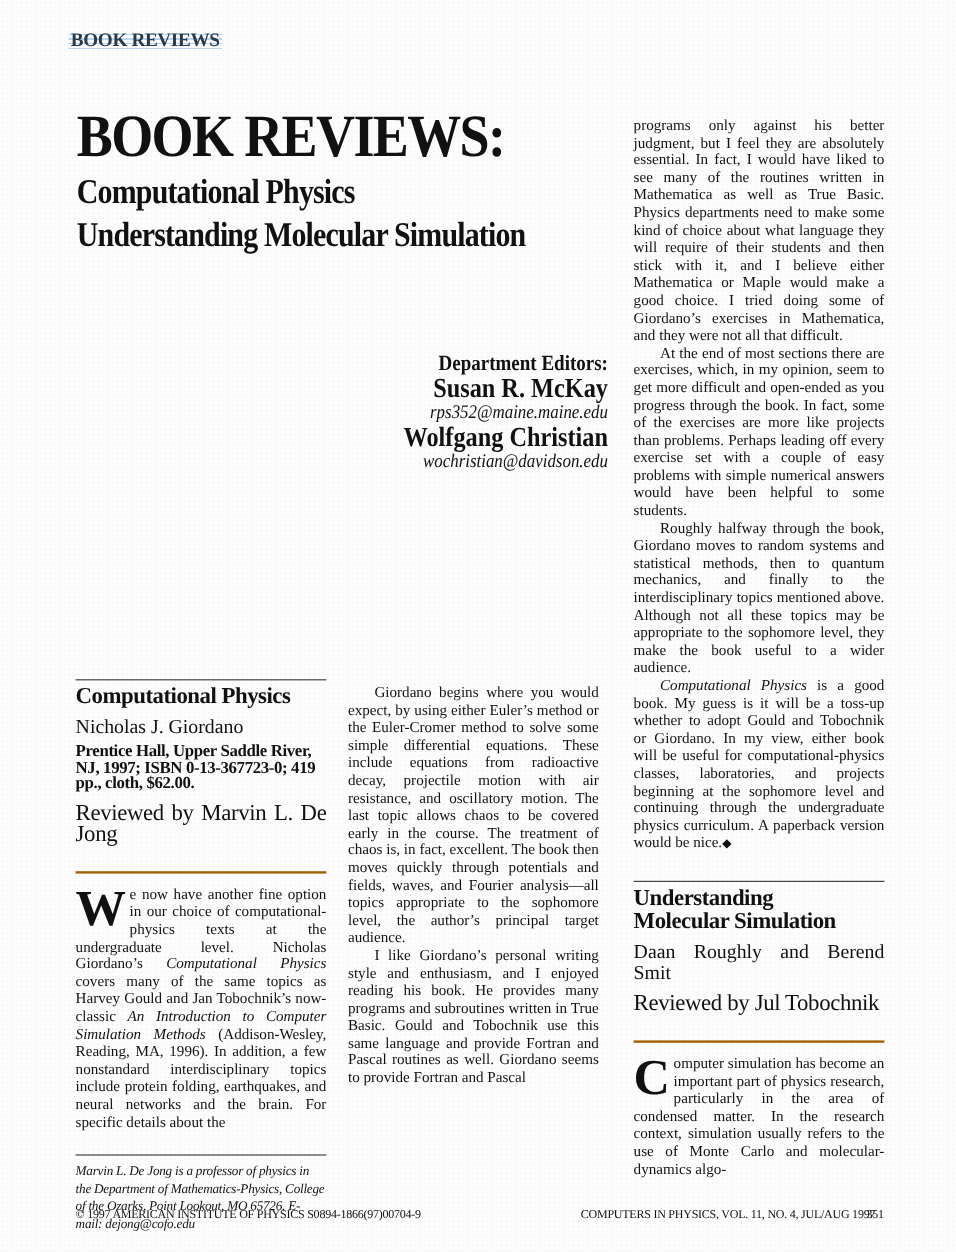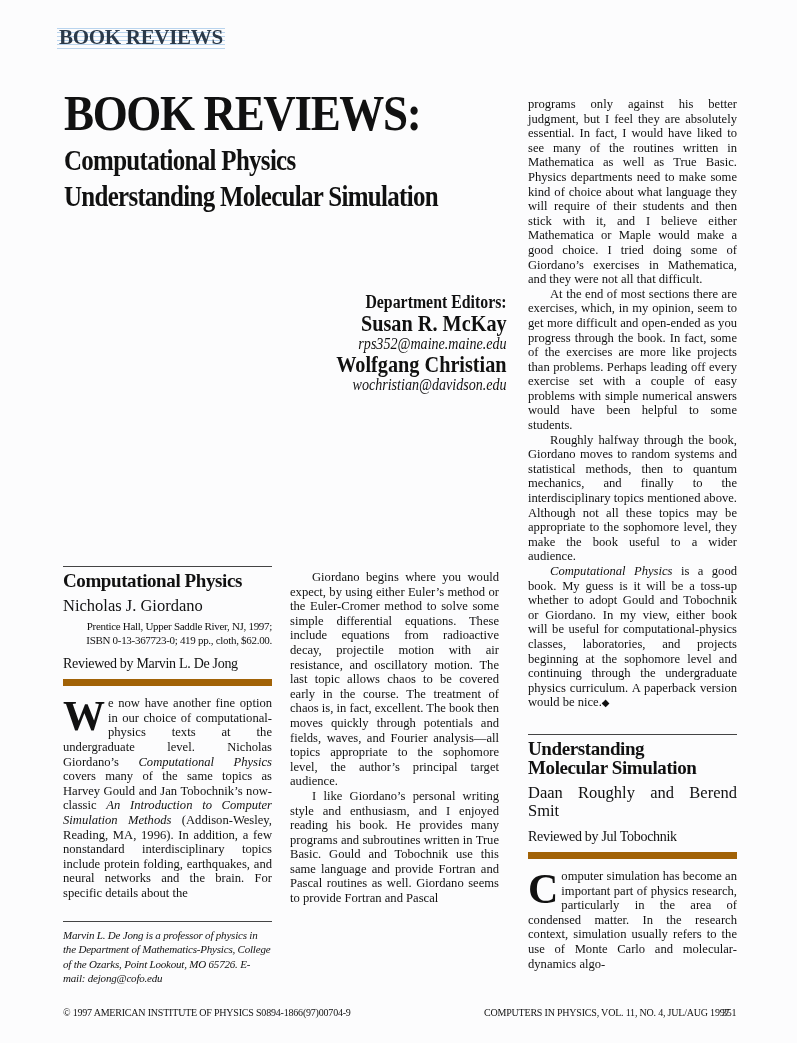--- a/index.html
+++ b/index.html
@@ -6,21 +6,21 @@
   body {
     width: 797px; height: 1043px; position: relative; overflow: hidden;
     background: #fcfcfd;
     background-image: radial-gradient(#e4e4ee 0.6px, transparent 0.7px);
     background-size: 4px 4px;
     font-family: "Liberation Serif", serif;
     color: #111;
   }
   .abs { position: absolute; }
   .running-head {
-    left: 57px; top: 25px; font-size: 21px; font-weight: bold; color: #2b3a4a;
+    left: 57px; top: 25px; font-size: 16px; font-weight: bold; color: #2b3a4a;
     letter-spacing: -0.3px; padding: 0 2px;
     background: repeating-linear-gradient(to bottom, transparent 0 3px, #b9d4ee 3px 4px);
   }
   .main-title {
     left: 64px; top: 88px; font-size: 50px; font-weight: bold; line-height: 1;
     letter-spacing: -1.5px; transform: scaleX(0.9); transform-origin: left;
   }
   .sub-title {
     left: 64px; font-size: 29px; font-weight: bold; line-height: 1;
     letter-spacing: -0.8px; transform: scaleX(0.86); transform-origin: left;
@@ -29,22 +29,22 @@
   .editors div { line-height: 1.05; }
   .ed-label { font-size: 18px; font-weight: bold; transform: scaleX(0.88); transform-origin: right; }
   .ed-name { font-size: 23px; font-weight: bold; transform: scaleX(0.88); transform-origin: right; }
   .ed-mail { font-size: 16px; font-style: italic; transform: scaleX(0.88); transform-origin: right; }
   .col { position: absolute; width: 209px; font-size: 12.6px; line-height: 14.6px; text-align: justify; hyphens: manual; }
   .col p { margin: 0; }
   .col p.ind { text-indent: 22px; }
   .rule { border-top: 1px solid #444; }
   .rev-title { font-size: 19px; font-weight: bold; line-height: 19px; letter-spacing: -0.4px; margin-top: 4px; }
   .rev-author { font-size: 16.5px; margin-top: 7px; line-height: 18px; }
-  .rev-pub { font-size: 11px; line-height: 13.6px; margin-top: 5px; text-align: right; letter-spacing: -0.3px; }
-  .rev-by { font-size: 14px; margin-top: 8px; line-height: 18px; padding-bottom: 6px; border-bottom: 7px solid #a16207; letter-spacing: -0.3px; }
+  .rev-pub { font-size: 14px; line-height: 13.6px; margin-top: 5px; text-align: left; letter-spacing: -0.3px; font-weight: bold; }
+  .rev-by { font-size: 19px; margin-top: 8px; line-height: 18px; padding-bottom: 21px; border-bottom: 2px solid #a16207; letter-spacing: -0.3px; }
   .dropcap { float: left; font-size: 42px; line-height: 34px; font-weight: bold; margin: 3px 3px 0 0; }
   .bio { font-size: 11px; line-height: 14.5px; font-style: italic; text-align: left; letter-spacing: -0.2px; }
   .footer { top: 1007px; font-size: 10px; letter-spacing: -0.2px; }
   .diamond { font-size: 10px; }
 </style>
 </head>
 <body>
 
 <div class="abs running-head">BOOK REVIEWS</div>
 

